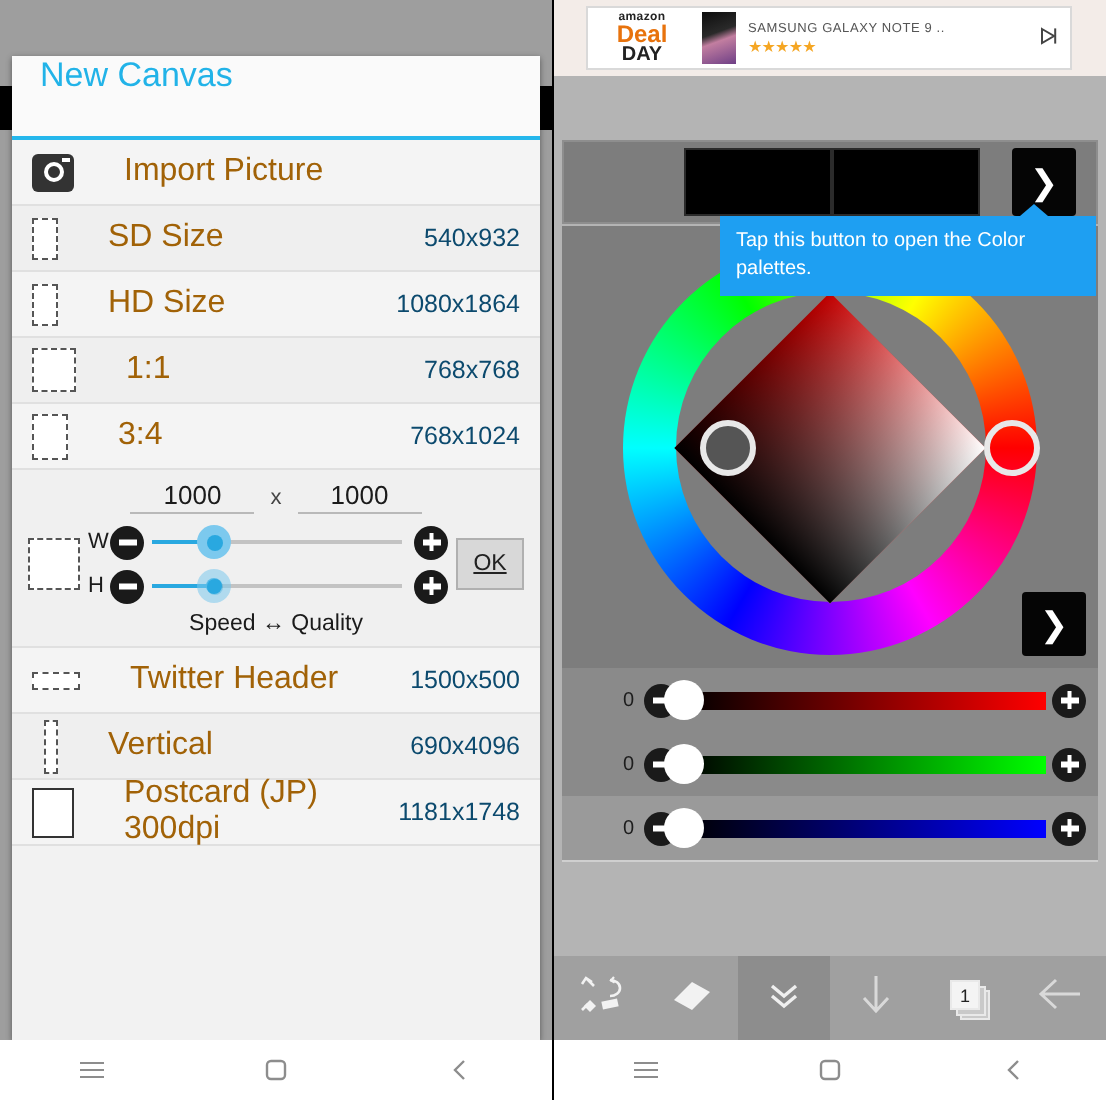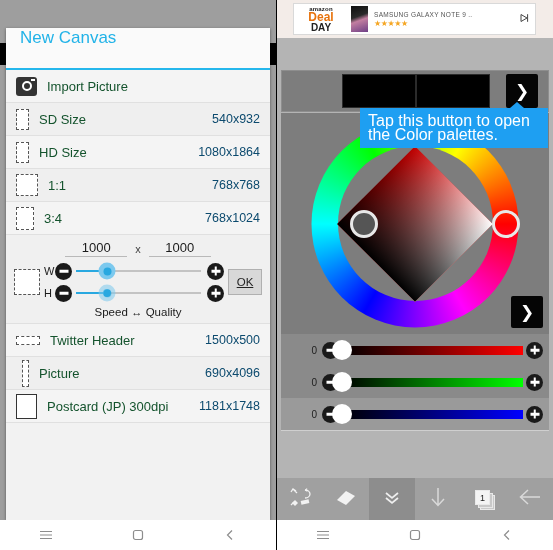--- a/index.html
+++ b/index.html
@@ -19,21 +19,21 @@
   .si{display:block;}
   .dialog{position:absolute;left:6px;top:28px;width:264px;height:492px;background:#f2f2f2;
           box-shadow:0 1px 3px rgba(0,0,0,.45);overflow:hidden;}
   .dlg-title{height:40px;display:flex;padding:0 14px;box-sizing:border-box;
              background:#fafafa;}
   .dlg-title span{color:#22b3e8;font-size:17px;}
   .dlg-rule{height:2px;background:#25b7ec;}
   .row{height:33px;display:flex;align-items:center;padding:0 10px;box-sizing:border-box;
        border-bottom:1px solid #e0e0e0;background:#f4f4f4;}
   .row:nth-child(even){background:#efefef;}
-  .row-label{font-size:13px;color:#14532d;margin-left:10px;}
+  .row-label{font-size:16px;color:#a16207;margin-left:25px;}
   .row-val{margin-left:auto;font-size:12.5px;color:#0c4a6e;}
   .cam{width:21px;height:19px;background:#333;border-radius:3px;position:relative;flex:0 0 auto;}
   .cam:before{content:"";position:absolute;left:5.5px;top:4.5px;width:10px;height:10px;
               border:2px solid #fff;border-radius:50%;box-sizing:border-box;}
   .cam:after{content:"";position:absolute;right:2px;top:2px;width:4px;height:2.5px;background:#fff;}
   .thumb{flex:0 0 auto;border:1px dashed #555;background:#fff;box-sizing:border-box;}
   .solidthumb{border:1px solid #333;}
 
   
   .custom{background:#f0f0f0;padding:4px 0 2px;border-bottom:1px solid #e0e0e0;position:relative;}
@@ -131,21 +131,21 @@
   .layerstack{position:relative;width:22px;height:22px;}
   .layerstack i{position:absolute;border:1.5px solid #e9e9e9;background:#c9c9c9;
                 width:15px;height:15px;box-sizing:border-box;}
   .layerstack i.l1{right:0;bottom:0;}
   .layerstack i.l2{right:2.5px;bottom:2.5px;}
   .layerstack i.l3{right:5px;bottom:5px;background:#f4f4f4;}
   .layernum{position:absolute;right:5px;bottom:5px;width:15px;height:15px;
             display:flex;align-items:center;justify-content:center;font-size:9px;color:#222;}
 
   .tooltip{position:absolute;left:83px;top:108px;width:188px;background:#1e9ff2;color:#fff;
-           font-size:16px;line-height:14px;padding:6px 8px;box-sizing:border-box;z-index:40;}
+           font-size:10px;line-height:14px;padding:6px 8px;box-sizing:border-box;z-index:40;}
   .tooltip .tip{position:absolute;top:-6px;right:24px;width:0;height:0;
                 border-left:7px solid transparent;border-right:7px solid transparent;
                 border-bottom:6px solid #1e9ff2;}
 
   
   .navbar{position:absolute;bottom:0;height:30px;width:276px;background:#fff;
           display:flex;align-items:center;justify-content:space-around;}
   .navbar.left{left:0;}
   .navbar.right{left:277px;}
   .nav-ico{color:#8d8d8d;display:flex;align-items:center;justify-content:center;width:40px;height:30px;}
@@ -285,21 +285,21 @@
 
       <div class="row">
         <div class="thumb" style="width:24px;height:9px;"></div>
         <div class="row-label">Twitter Header</div>
         <div class="row-val">1500x500</div>
       </div>
 
 
       <div class="row">
         <div class="thumb" style="width:7px;height:27px;margin-left:6px;"></div>
-        <div class="row-label">Picture</div>
+        <div class="row-label">Vertical</div>
         <div class="row-val">690x4096</div>
       </div>
 
       <div class="row">
         <div class="thumb solidthumb" style="width:21px;height:25px;"></div>
         <div class="row-label">Postcard (JP) 300dpi</div>
         <div class="row-val">1181x1748</div>
       </div>
 
     </div>

